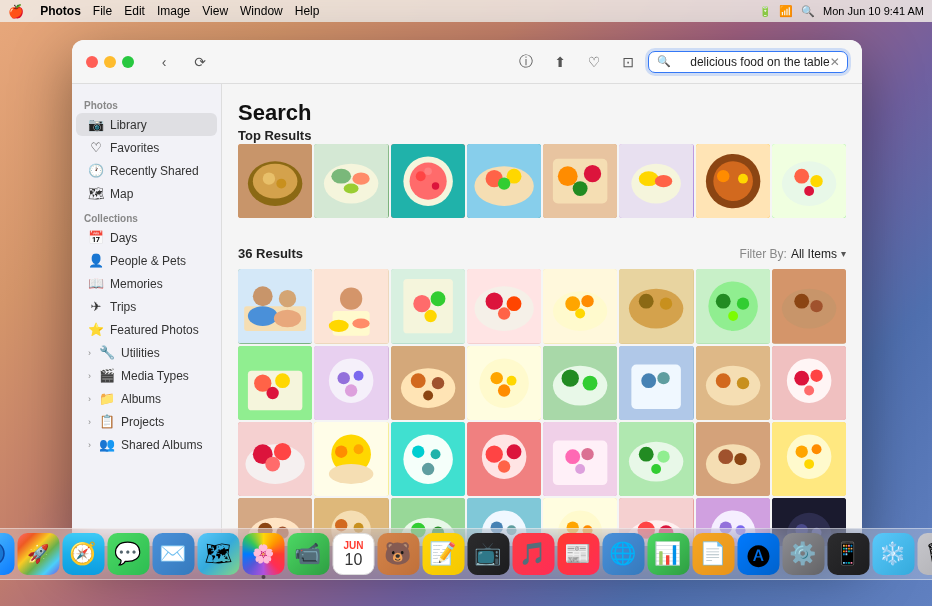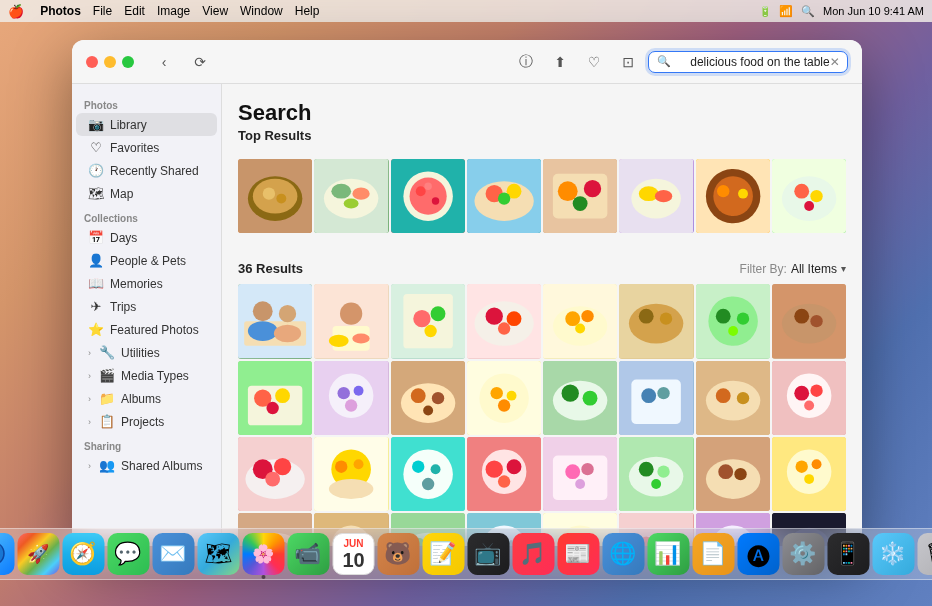--- a/index.html
+++ b/index.html
@@ -164,21 +164,21 @@
     }
     .content-subtitle {
       font-size: 11px;
       color: #666;
       margin-bottom: 14px;
     }
     .section-header {
       font-size: 13px;
       font-weight: 600;
       color: #222;
-      margin-bottom: 16px;
+      margin-bottom: 1px;
     }
     .results-header {
       display: flex;
       align-items: center;
       justify-content: space-between;
       margin-bottom: 8px;
       margin-top: 28px;
     }
     .results-count {
       font-size: 13px;
@@ -390,21 +390,20 @@
           <span class="sidebar-group-arrow">›</span>
           <span class="sidebar-item-icon">📁</span>
           <span>Albums</span>
         </div>
         <div class="sidebar-group">
           <span class="sidebar-group-arrow">›</span>
           <span class="sidebar-item-icon">📋</span>
           <span>Projects</span>
         </div>
 
-        <div class="sidebar-section-label">Sharing</div>
         <div class="sidebar-group">
           <span class="sidebar-group-arrow">›</span>
           <span class="sidebar-item-icon">👥</span>
           <span>Shared Albums</span>
         </div>
       </div>
 
       <div class="content">
         <h1 class="content-title">Search</h1>
 
@@ -814,21 +813,21 @@
       <span>🌸</span>
       <div class="dock-dot"></div>
     </div>
 
     <div class="dock-item dock-facetime">
       <span>📹</span>
     </div>
 
     <div class="dock-item dock-calendar" style="font-size:11px; font-weight:700; color:#333; flex-direction:column; justify-content:center;">
       <div style="font-size:10px; color:#ff3b30; font-weight:700; line-height:1.2">JUN</div>
-      <div style="font-size:20px; font-weight:700; color:#333; line-height:1">10</div>
+      <div style="font-size:16px; font-weight:400; color:#333; line-height:1">10</div>
     </div>
 
     <div class="dock-item dock-bear">
       <span>🐻</span>
     </div>
 
     <div class="dock-item dock-notes">
       <span>📝</span>
     </div>
 

